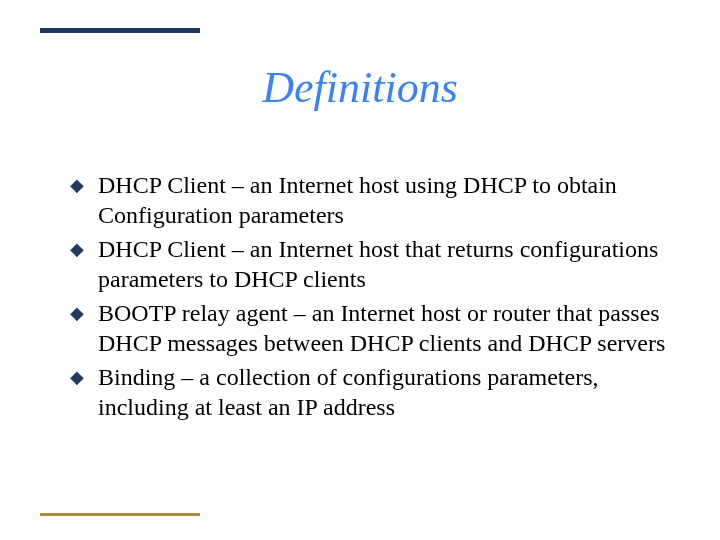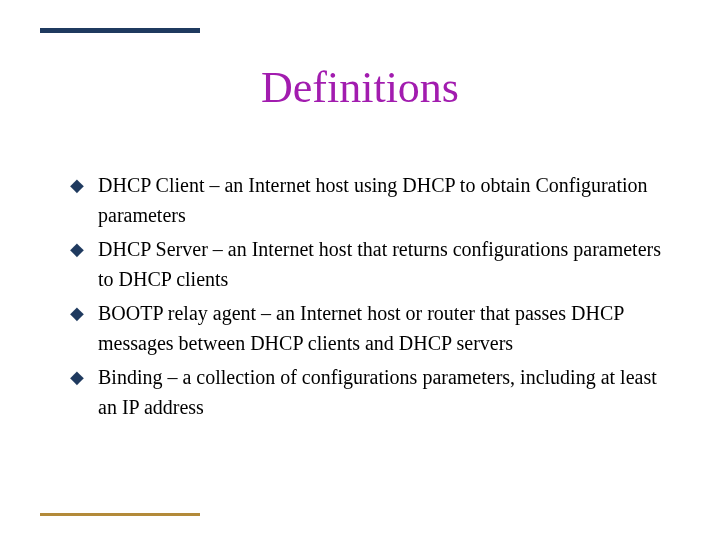--- a/index.html
+++ b/index.html
@@ -20,21 +20,22 @@
     background: #1f3a5f;
   }
   .title {
     position: absolute;
     top: 62px;
     left: 0;
     width: 720px;
     text-align: center;
     font-size: 44px;
     font-weight: 400;
-    color: #a21caf;
+    color: #3b82f6;
+    font-style: italic;
   }
   .content {
     position: absolute;
     top: 170px;
     left: 70px;
     right: 50px;
   }
   .bullet-item {
     display: flex;
     align-items: flex-start;
@@ -42,21 +43,21 @@
   }
   .bullet-icon {
     flex: 0 0 auto;
     width: 28px;
     font-size: 18px;
     line-height: 30px;
     color: #1f3a5f;
   }
   .bullet-text {
     flex: 1 1 auto;
-    font-size: 20px;
+    font-size: 24px;
     line-height: 30px;
     color: #000;
   }
   .bottom-rule {
     position: absolute;
     bottom: 24px;
     left: 40px;
     width: 160px;
     height: 3px;
     background: #b38a3a;
@@ -69,21 +70,21 @@
 
 <h1 class="title">Definitions</h1>
 
 <div class="content">
   <div class="bullet-item">
     <span class="bullet-icon">◆</span>
     <span class="bullet-text">DHCP Client – an Internet host using DHCP to obtain Configuration parameters</span>
   </div>
   <div class="bullet-item">
     <span class="bullet-icon">◆</span>
-    <span class="bullet-text">DHCP Server – an Internet host that returns configurations parameters to DHCP clients</span>
+    <span class="bullet-text">DHCP Client – an Internet host that returns configurations parameters to DHCP clients</span>
   </div>
   <div class="bullet-item">
     <span class="bullet-icon">◆</span>
     <span class="bullet-text">BOOTP relay agent – an Internet host or router that passes DHCP messages between DHCP clients and DHCP servers</span>
   </div>
   <div class="bullet-item">
     <span class="bullet-icon">◆</span>
     <span class="bullet-text">Binding – a collection of configurations parameters, including at least an IP address</span>
   </div>
 </div>

